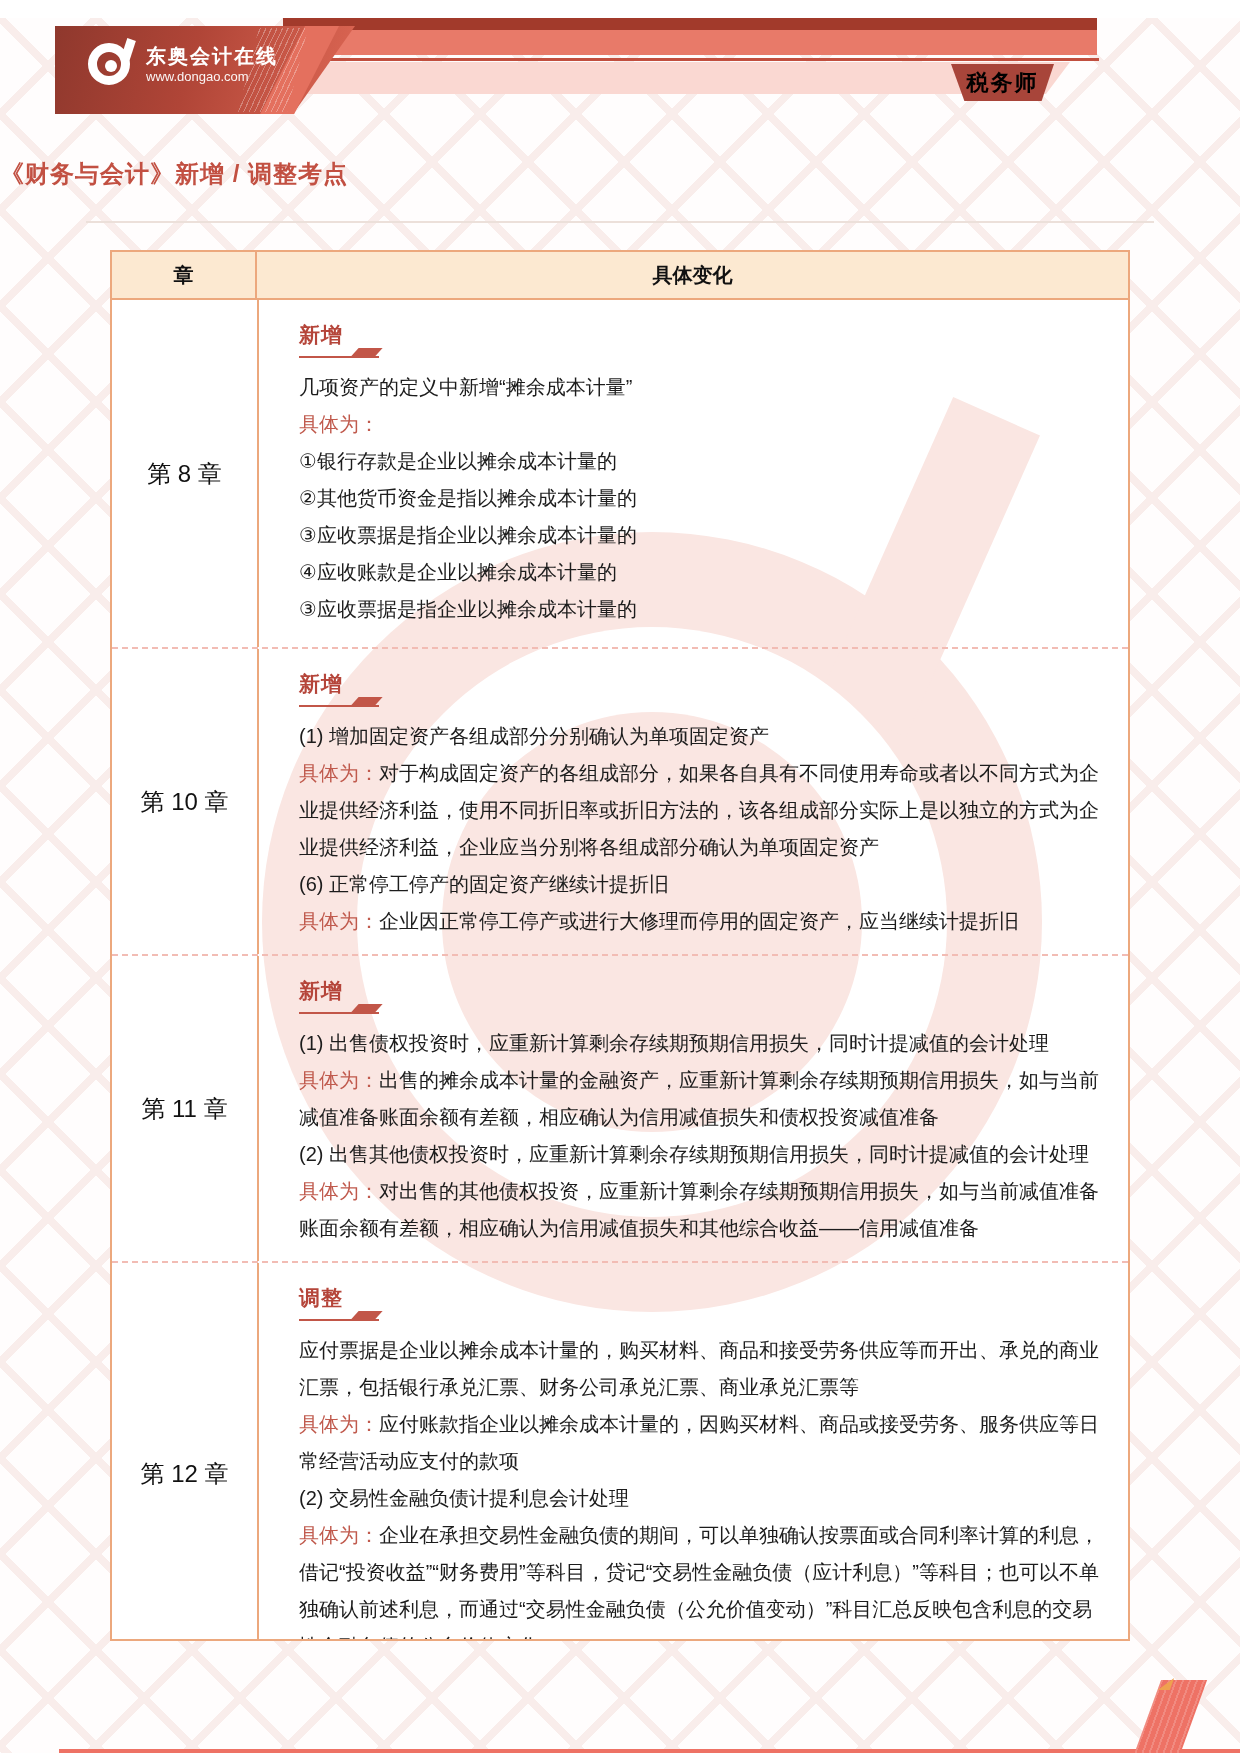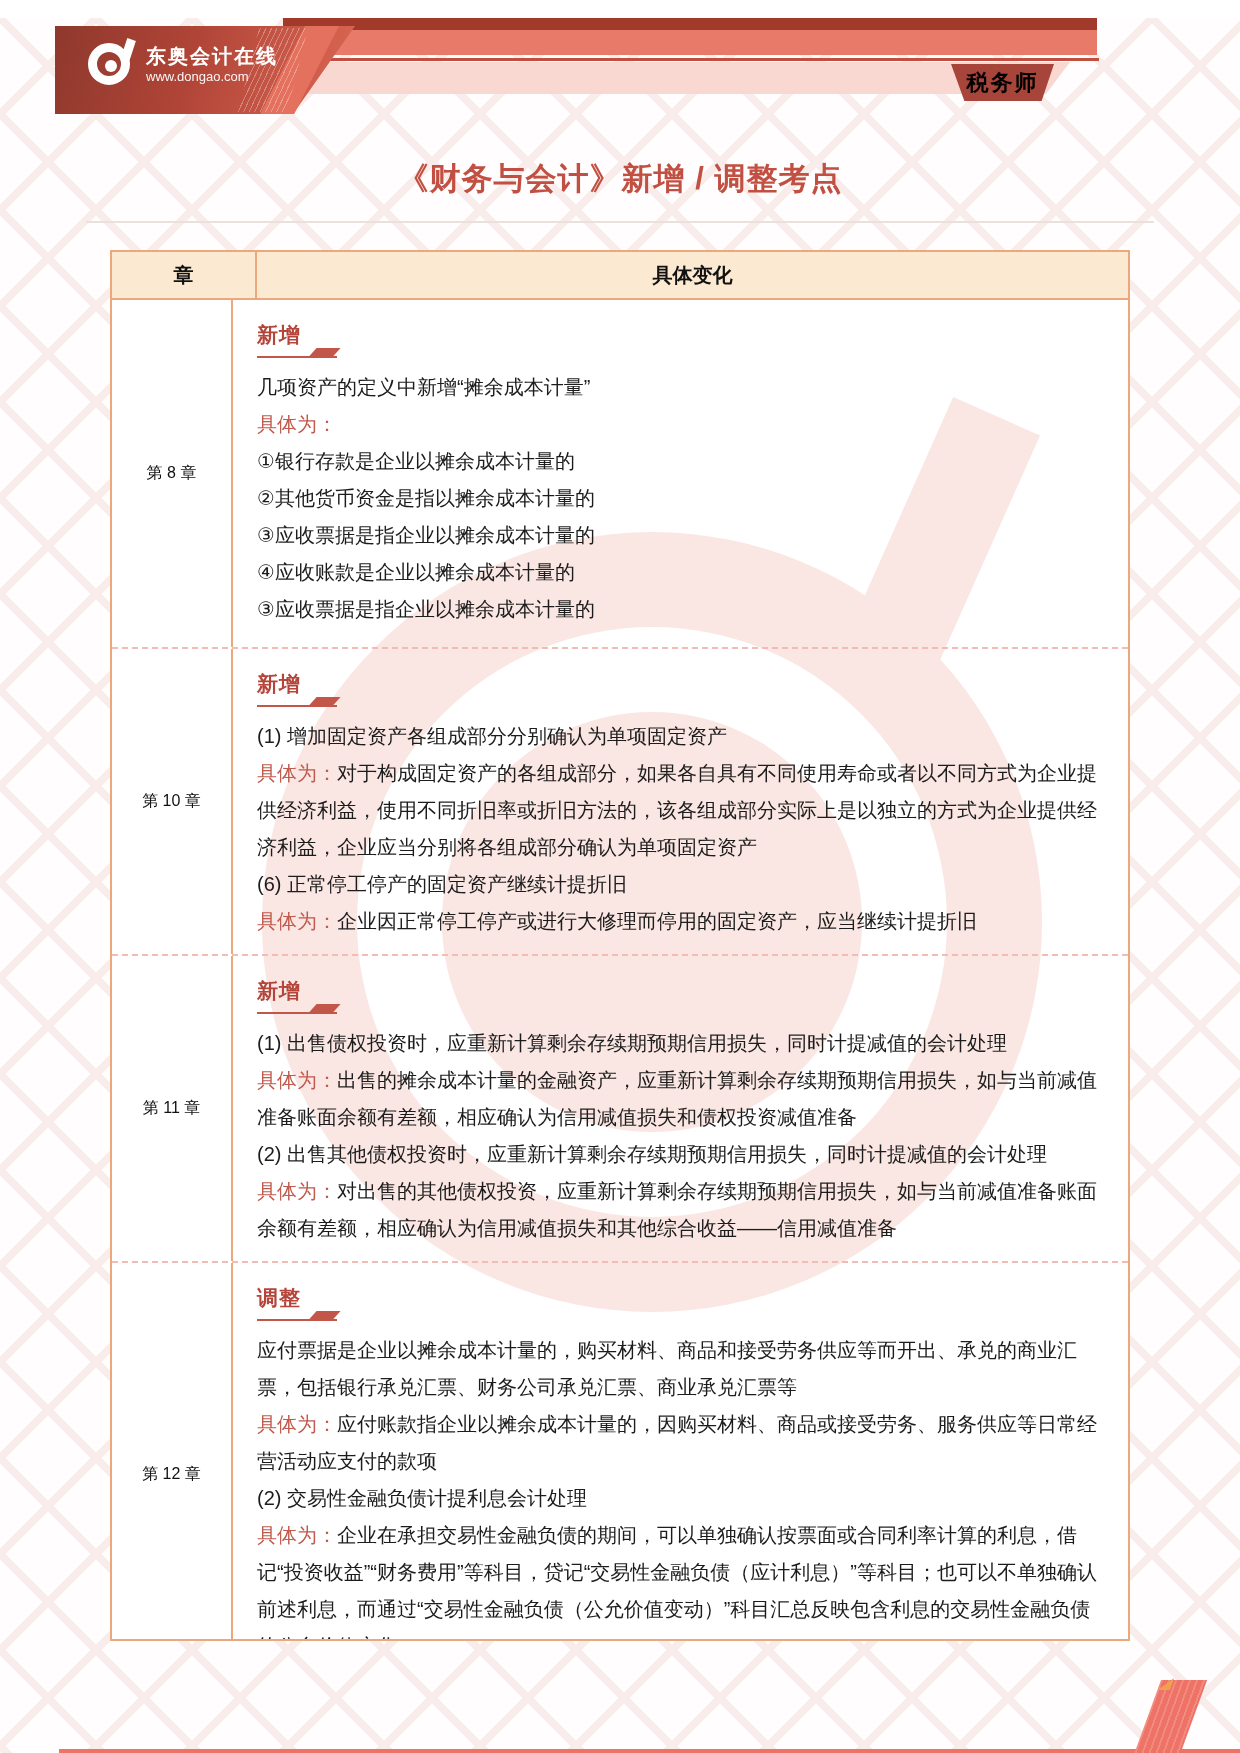--- a/index.html
+++ b/index.html
@@ -46,22 +46,22 @@
 
   .badge{
     position:absolute; left:951px; top:46px; width:103px; height:37px;
     background:#a8453a; color:#000000; font-size:22px; font-weight:bold;
     display:flex; align-items:center; justify-content:center; letter-spacing:2px;
     clip-path:polygon(0 0, 100% 0, 88% 100%, 13% 100%);
   }
 
   
   .title{
-    position:absolute; left:0; top:140px; width:1240px; text-align:center;
-    font-size:31px; font-weight:bold; color:#c25042; letter-spacing:1px;
+    position:absolute; left:0; top:140px; width:1240px; 
+    font-size:24px; font-weight:bold; color:#c25042; letter-spacing:1px;
   }
   .title-rule{ position:absolute; left:86px; top:203px; width:1068px; height:2px; background:#ece0da; }
 
   
   .table{
     position:absolute; left:110px; top:232px; width:1020px; height:1391px;
     border:2px solid #eca87d; background:#fff; overflow:hidden;
   }
   .watermark{ position:absolute; left:150px; top:280px; width:780px; height:780px; z-index:0; }
   .wm-disc{ position:absolute; left:0; top:0; width:780px; height:780px; border-radius:50%; background:#fae6e2; }
@@ -75,25 +75,25 @@
   .th-detail{ flex:1; }
 
   .tbody{ position:relative; z-index:1; }
   .trow{ display:flex; }
   .trow + .trow{ border-top:2px dashed #f2bcb4; }
   .trow:nth-child(1){ min-height:347px; }
   .trow:nth-child(2){ min-height:286px; }
   .trow:nth-child(3){ min-height:280px; }
   .trow:nth-child(4){ min-height:424px; }
   .td-chapter{
-    width:121px; border-right:2px solid #eca87d; flex-shrink:0;
+    width:147px; border-right:2px solid #eca87d; flex-shrink:0;
     display:flex; align-items:center; justify-content:center;
-    font-size:16px; color:#111;
-  }
-  .td-detail{ flex:1; padding:21px 26px 14px 24px; }
+    font-size:24px; color:#111;
+  }
+  .td-detail{ flex:1; padding:21px 26px 14px 40px; }
 
   .tag-wrap{ position:relative; display:inline-block; margin-bottom:20px; }
   .tag-text{ font-size:21px; font-weight:bold; color:#b5453a; letter-spacing:1px; }
   .tag-line{ position:absolute; left:0; bottom:-9px; width:80px; height:2px; background:#c25648; }
   .tag-para{ position:absolute; left:56px; bottom:-7px; width:24px; height:8px; background:#c25648;
     transform:skewX(-42deg); }
 
   .line{ font-size:20px; line-height:37px; color:#1c1c1c; }
   .red{ color:#c05a4d; }
 

